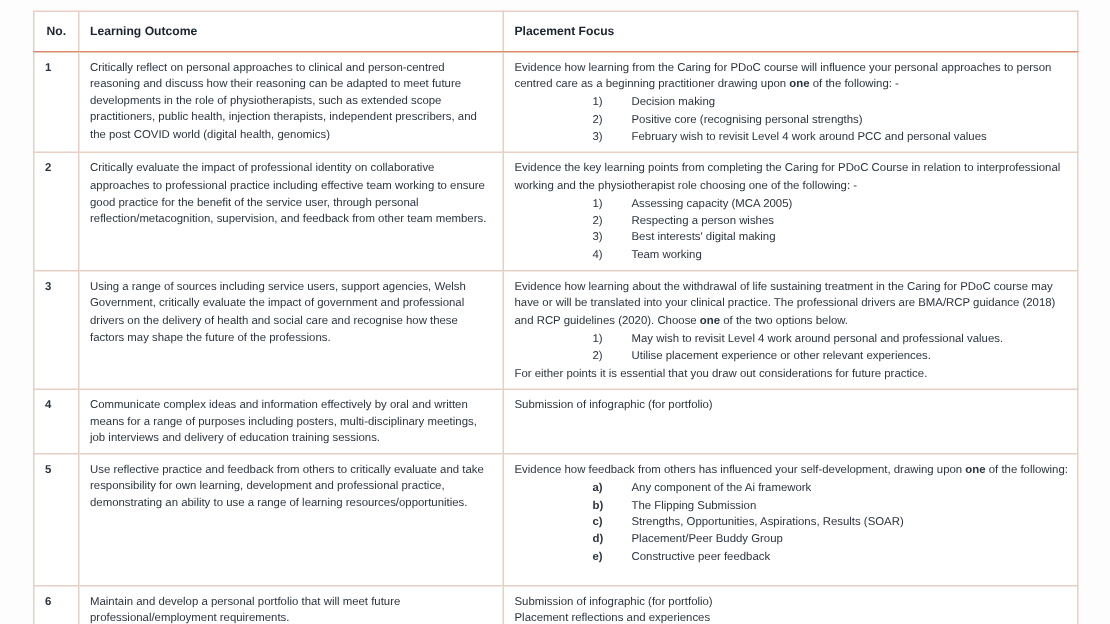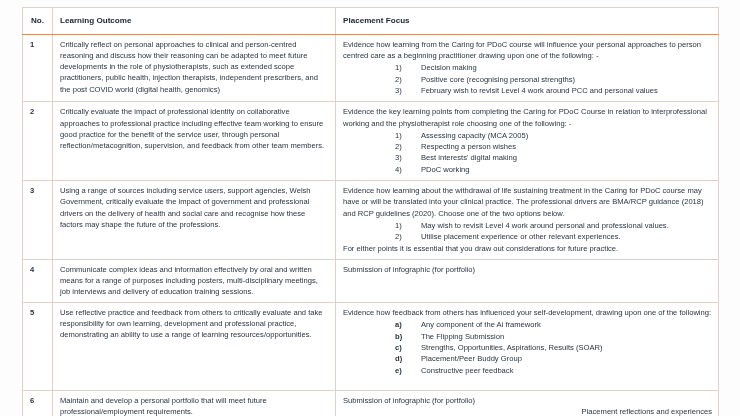--- a/index.html
+++ b/index.html
@@ -58,21 +58,21 @@
     font-size: 7.8px;
     text-align: left;
     padding-left: 8px;
     padding-right: 2px;
     color: #1b2430;
   }
   td.cell-lo { padding-right: 10px; }
   td.cell-af { padding-right: 8px; }
 
   .para { margin: 0 0 0 0; }
-  .para + .para { margin-top: 0; text-align: right; }
+  .para + .para { margin-top: 0; }
 
   ol.num-list,
   ol.alpha-list {
     margin: 1px 0 0 0;
     padding-left: 0;
     list-style: none;
   }
   ol.num-list > li,
   ol.alpha-list > li {
     position: relative;
@@ -81,21 +81,21 @@
     line-height: 1.5;
   }
   ol.num-list > li > .mk,
   ol.alpha-list > li > .mk {
     position: absolute;
     left: 52px;
     width: 22px;
     text-align: left;
   }
   ol.alpha-list > li > .mk { font-weight: bold; }
-  b.em { font-weight: normal; }
+  b.em { font-weight: bold; }
 </style>
 </head>
 <body>
 
 <div class="page">
   <table class="lo-table">
     <colgroup>
       <col class="c-no">
         <col class="c-lo">
         <col class="c-af">
@@ -122,21 +122,21 @@
         </tr>
         <tr style="height: 77px;">
           <td class="cell-no">2</td>
           <td class="cell-lo">Critically evaluate the impact of professional identity on collaborative approaches to professional practice including effective team working to ensure good practice for the benefit of the service user, through personal reflection/metacognition, supervision, and feedback from other team members.</td>
           <td class="cell-af">
             <div class="para">Evidence the key learning points from completing the Caring for PDoC Course in relation to interprofessional working and the physiotherapist role choosing one of the following: -</div>
             <ol class="num-list">
               <li><span class="mk">1)</span><span>Assessing capacity (MCA 2005)</span></li>
               <li><span class="mk">2)</span><span>Respecting a person wishes</span></li>
               <li><span class="mk">3)</span><span>Best interests' digital making</span></li>
-              <li><span class="mk">4)</span><span>PDoC working</span></li>
+              <li><span class="mk">4)</span><span>Team working</span></li>
             </ol>
           </td>
         </tr>
         <tr style="height: 73px;">
           <td class="cell-no">3</td>
           <td class="cell-lo">Using a range of sources including service users, support agencies, Welsh Government, critically evaluate the impact of government and professional drivers on the delivery of health and social care and recognise how these factors may shape the future of the professions.</td>
           <td class="cell-af">
             <div class="para">Evidence how learning about the withdrawal of life sustaining treatment in the Caring for PDoC course may have or will be translated into your clinical practice. The professional drivers are BMA/RCP guidance (2018) and RCP guidelines (2020). Choose <b class="em">one</b> of the two options below.</div>
             <ol class="num-list">
               <li><span class="mk">1)</span><span>May wish to revisit Level 4 work around personal and professional values.</span></li>

